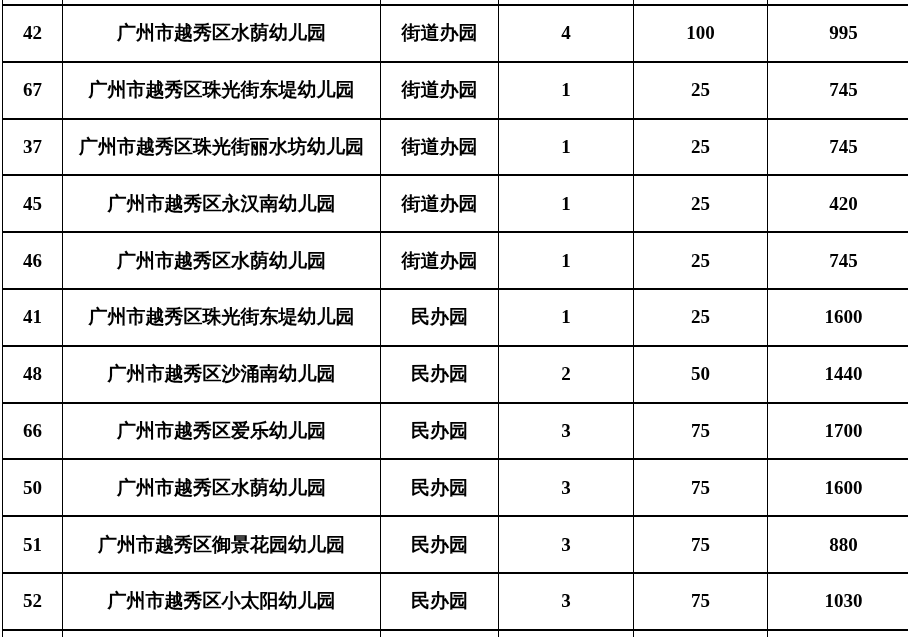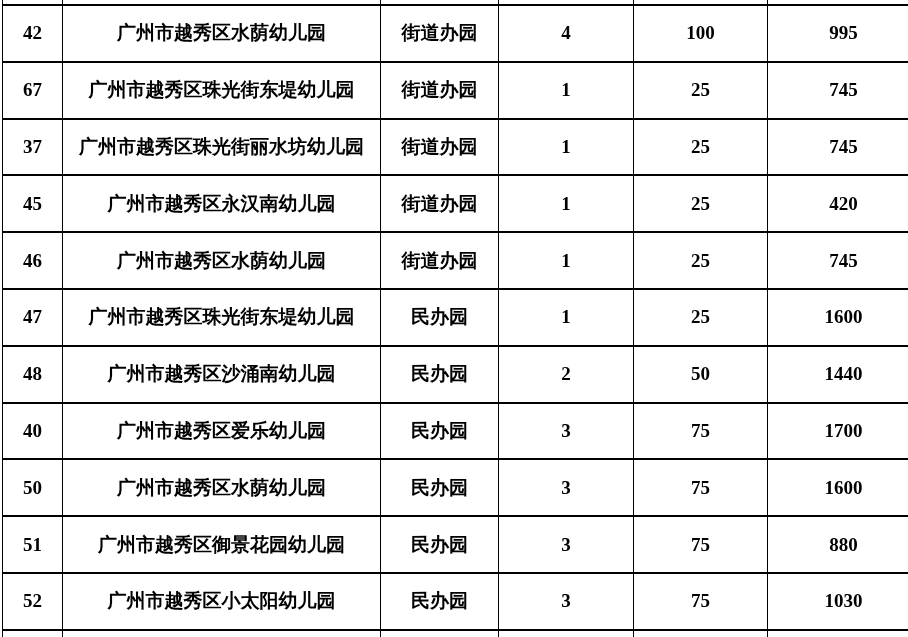--- a/index.html
+++ b/index.html
@@ -99,39 +99,39 @@
     <tr class="data-row">
       <td>46</td>
       <td class="c-name">广州市越秀区水荫幼儿园</td>
       <td>街道办园</td>
       <td>1</td>
       <td>25</td>
       <td>745</td>
     </tr>
 
     <tr class="data-row">
-      <td>47</td>
+      <td>41</td>
       <td class="c-name">广州市越秀区珠光街东堤幼儿园</td>
       <td>民办园</td>
       <td>1</td>
       <td>25</td>
       <td>1600</td>
     </tr>
 
     <tr class="data-row">
       <td>48</td>
       <td class="c-name">广州市越秀区沙涌南幼儿园</td>
       <td>民办园</td>
       <td>2</td>
       <td>50</td>
       <td>1440</td>
     </tr>
 
     <tr class="data-row">
-      <td>40</td>
+      <td>66</td>
       <td class="c-name">广州市越秀区爱乐幼儿园</td>
       <td>民办园</td>
       <td>3</td>
       <td>75</td>
       <td>1700</td>
     </tr>
 
     <tr class="data-row">
       <td>50</td>
       <td class="c-name">广州市越秀区水荫幼儿园</td>

